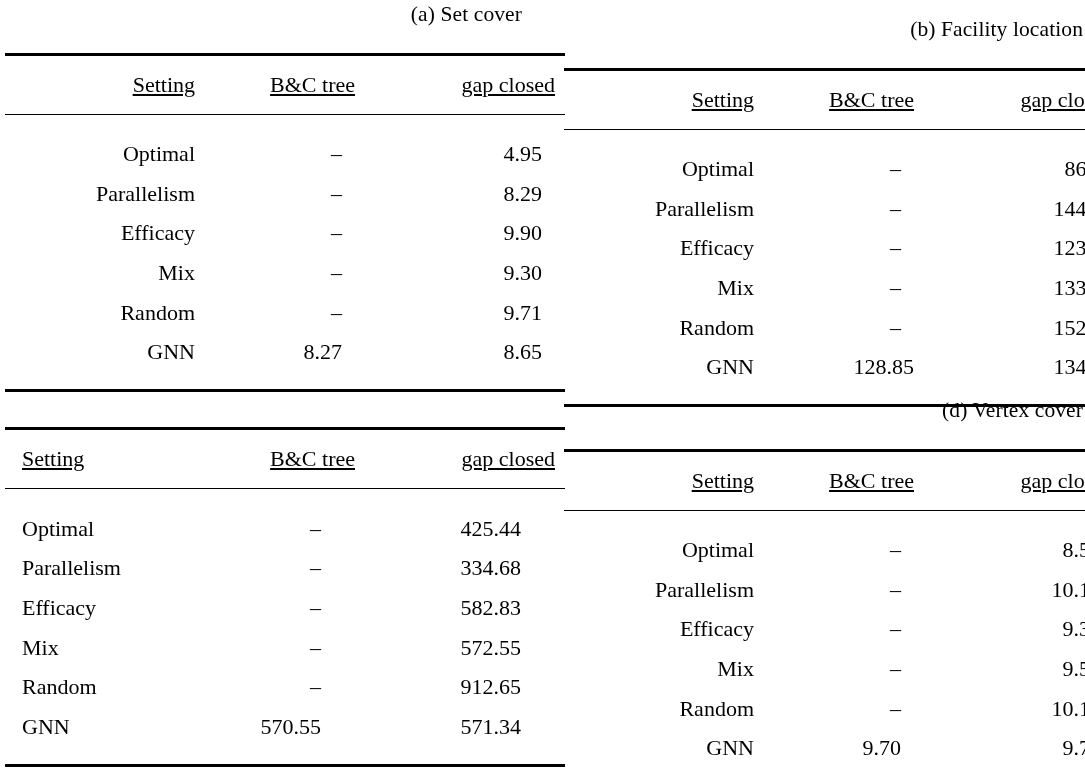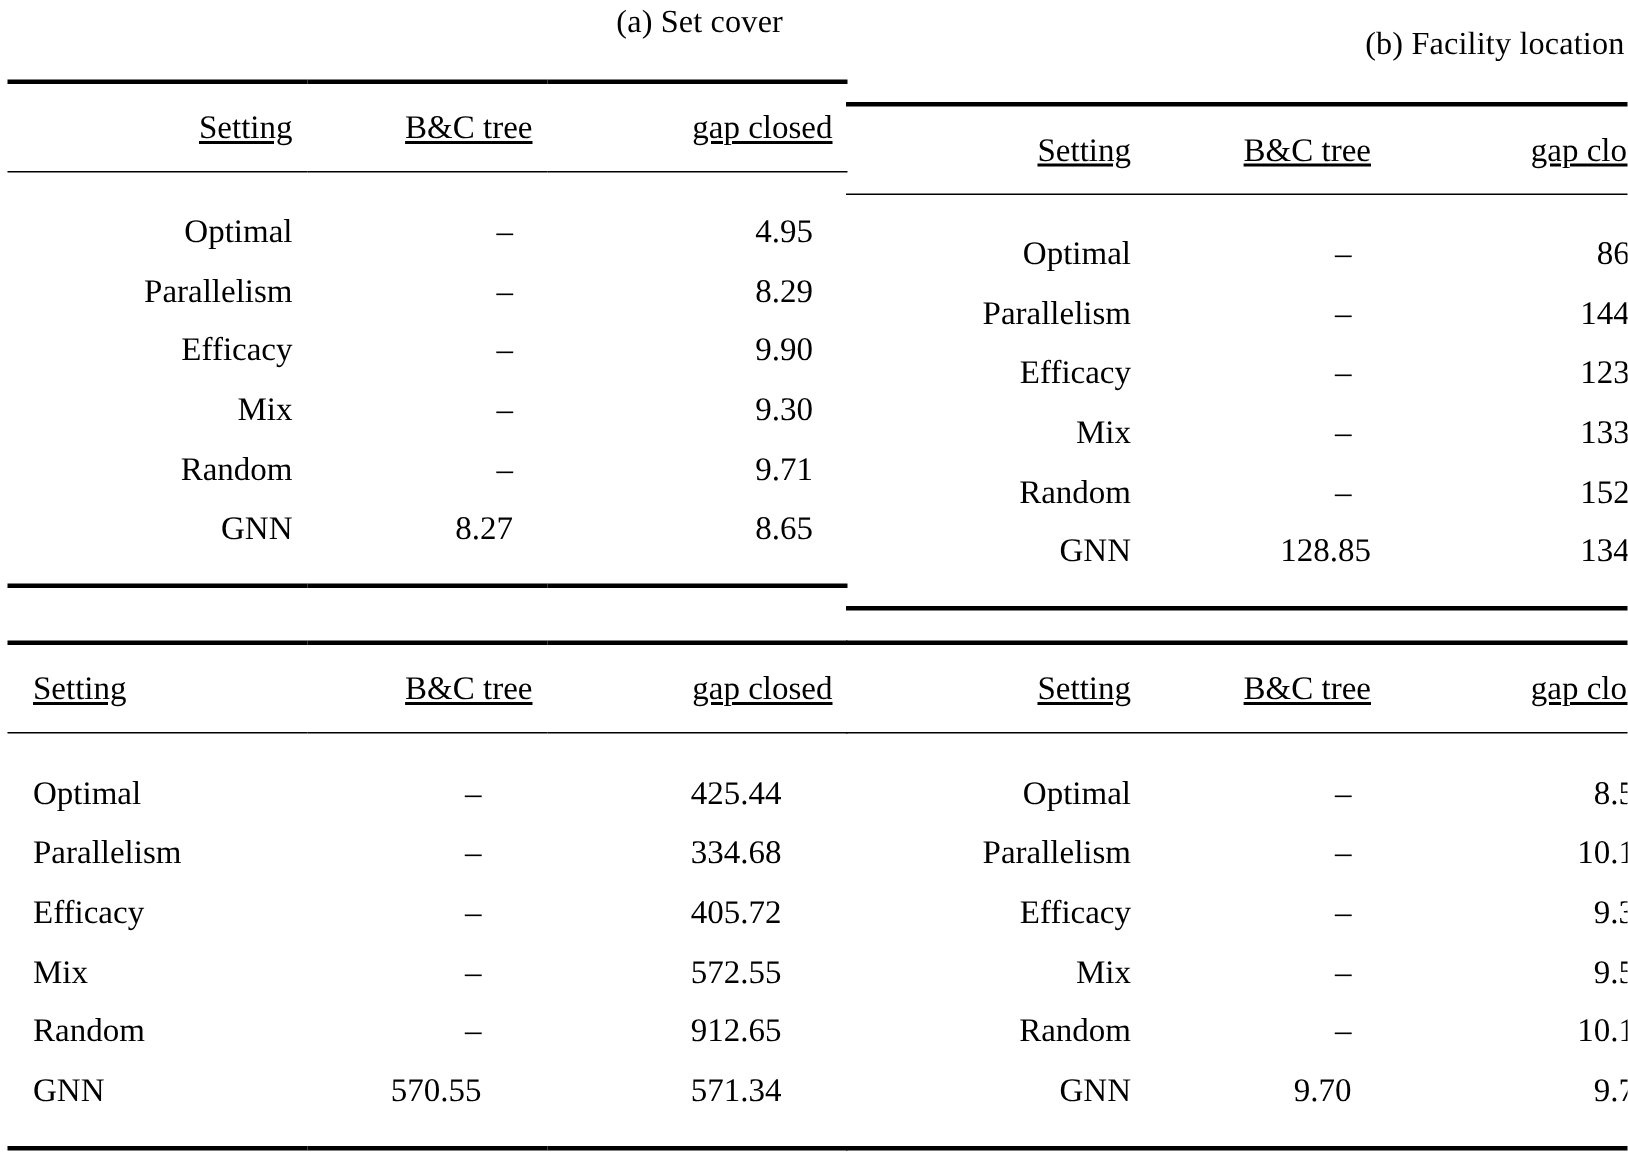--- a/index.html
+++ b/index.html
@@ -269,21 +269,21 @@
           <td class="al-right pad-r-lg">425.44</td>
         </tr>
         <tr class="data-row">
           <td class="al-left pad-l-sm">Parallelism</td>
           <td class="al-right pad-r-lg dash">–</td>
           <td class="al-right pad-r-lg">334.68</td>
         </tr>
         <tr class="data-row">
           <td class="al-left pad-l-sm">Efficacy</td>
           <td class="al-right pad-r-lg dash">–</td>
-          <td class="al-right pad-r-lg">405.72</td>
+          <td class="al-right pad-r-lg">582.83</td>
         </tr>
         <tr class="data-row">
           <td class="al-left pad-l-sm">Mix</td>
           <td class="al-right pad-r-lg dash">–</td>
           <td class="al-right pad-r-lg">572.55</td>
         </tr>
         <tr class="data-row">
           <td class="al-left pad-l-sm">Random</td>
           <td class="al-right pad-r-lg dash">–</td>
           <td class="al-right pad-r-lg">912.65</td>
@@ -296,20 +296,21 @@
         <tr class="rule-bot">
           <td></td>
             <td></td>
             <td></td>
         </tr>
       </tbody>
     </table>
   </div>
 
   <div class="panel" style="left:564px; top:400px; width:519px;">
+    <div class="caption">(d) Vertex cover</div>
     <table class="booktabs" style="margin-top:27px;">
       <colgroup>
         <col class="col-setting">
           <col class="col-tree">
           <col class="col-gap">
       </colgroup>
       <thead>
         <tr class="rule-top">
           <th></th>
             <th></th>

